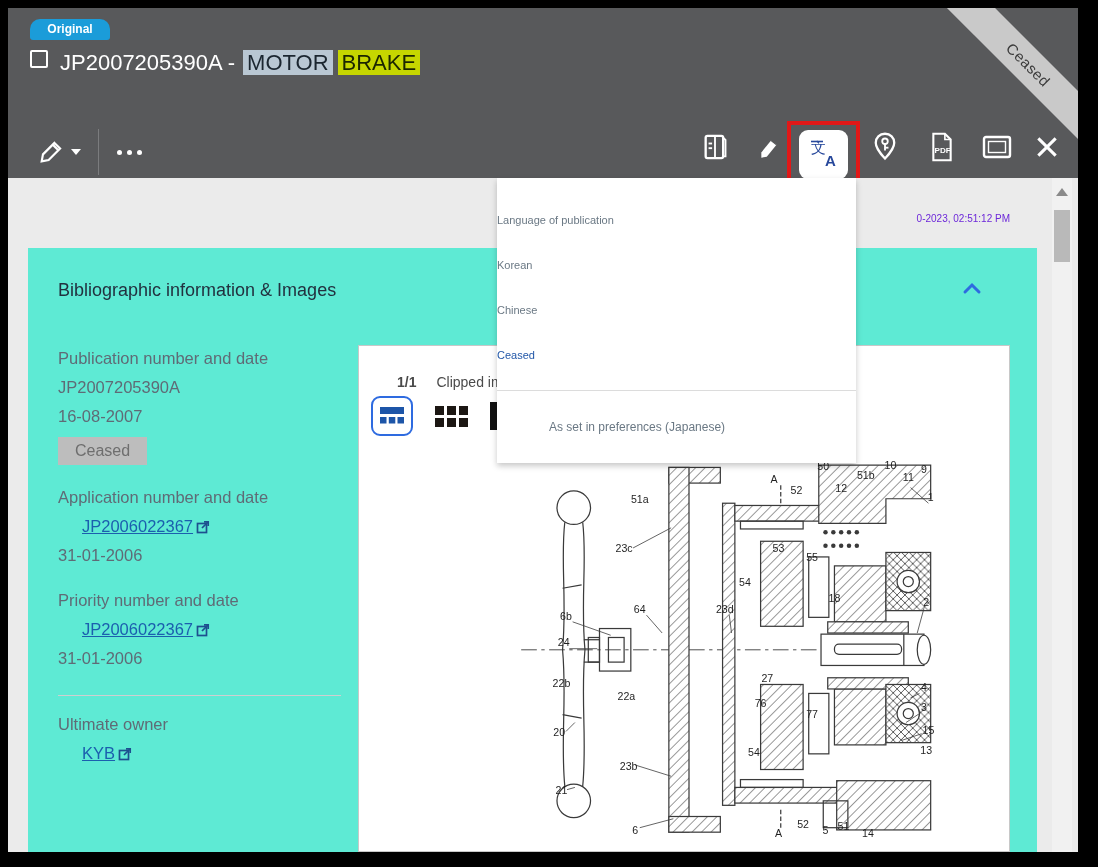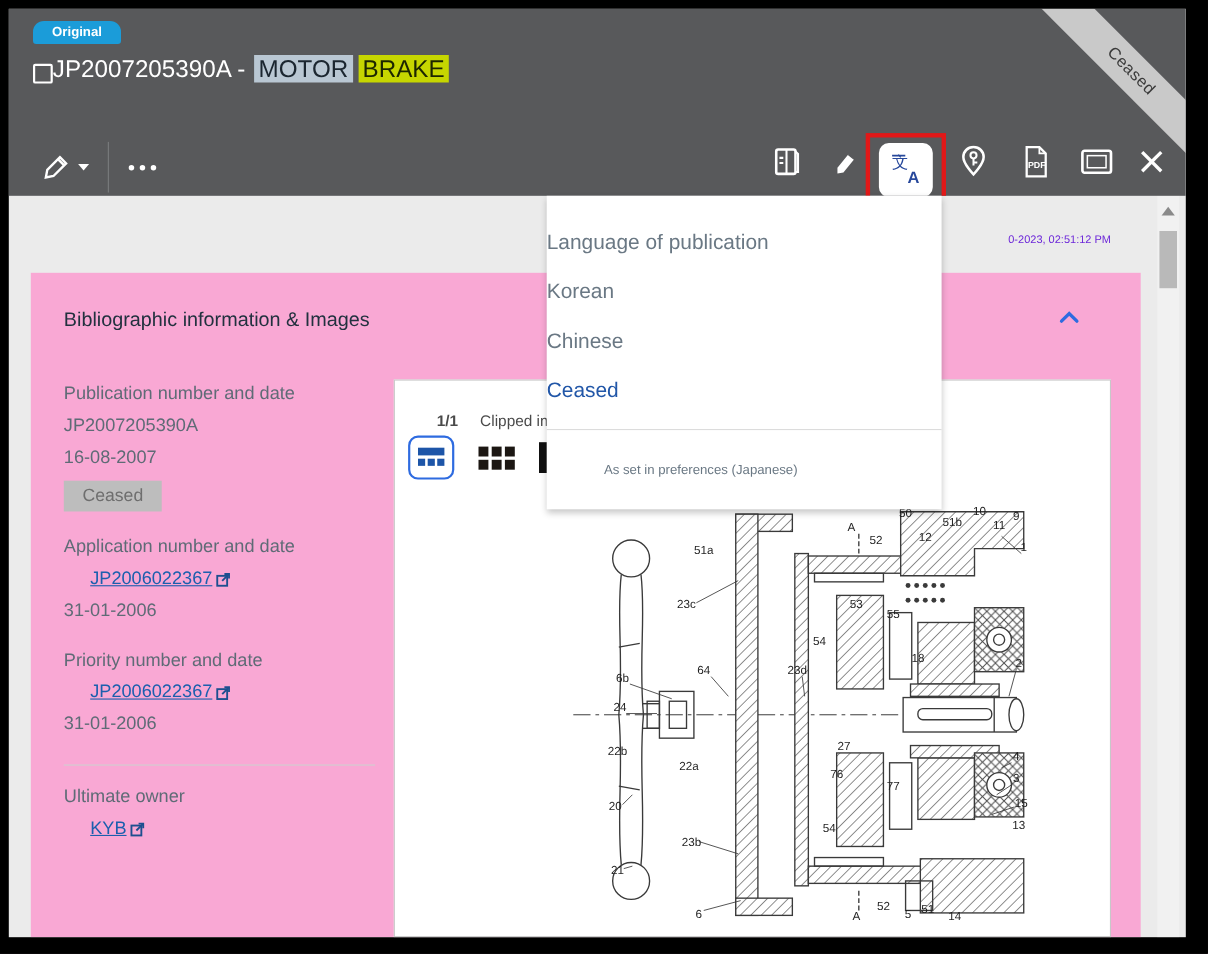--- a/index.html
+++ b/index.html
@@ -6,21 +6,21 @@
   *{box-sizing:border-box;}
   .frame{position:relative;width:1098px;height:867px;background:#000;overflow:hidden;
          font-family:"Liberation Sans",sans-serif;}
   .app{position:absolute;left:8px;top:8px;width:1070px;height:844px;background:#ebebeb;overflow:hidden;}
 
   
   .header{position:absolute;left:0;top:0;width:100%;height:170px;background:#58595b;overflow:hidden;z-index:10;}
   .orig-badge{position:absolute;left:22px;top:11px;min-width:80px;height:21px;line-height:21px;
               background:#1b9cd9;color:#fff;font-size:12px;font-weight:bold;text-align:center;
               border-radius:10px 10px 3px 3px;padding:0 4px;}
-  .title-row{position:absolute;left:22px;top:42px;display:flex;align-items:flex-end;}
+  .title-row{position:absolute;left:22px;top:42px;display:flex;align-items:flex-start;gap:12px;}
   .hd-checkbox{width:18px;height:18px;border:2px solid #fff;border-radius:2px;background:transparent;}
   .doc-title{color:#fff;font-size:22px;white-space:nowrap;}
   .hl-blue{background:#b9c7d3;color:#1b2630;padding:0 4px;margin-left:2px;margin-right:5px;}
   .hl-yellow{background:#c6d600;color:#1c2600;padding:0 4px;}
   .ribbon{position:absolute;top:40px;right:-70px;width:240px;height:34px;line-height:34px;
           background:#c9c9c9;color:#3a3a3a;font-size:15px;text-align:center;
           transform:rotate(45deg);letter-spacing:.5px;}
   
   .tb-left{position:absolute;left:30px;top:118px;height:52px;display:flex;align-items:center;}
   .tb-divider{width:1px;height:46px;background:#7b7c7e;margin:0 18px 0 16px;}
@@ -28,21 +28,21 @@
   .dots i{width:5px;height:5px;border-radius:50%;background:#fff;display:block;}
   .tb-right{position:absolute;right:0;top:112px;height:64px;}
   .tb-icon{position:absolute;top:10px;width:34px;height:34px;display:flex;align-items:center;justify-content:center;}
   .translate-red{position:absolute;left:779px;top:1px;width:73px;height:66px;border:4px solid #e11818;
                  display:flex;align-items:center;justify-content:center;background:transparent;}
   .translate-btn{width:49px;height:49px;background:#fff;border-radius:9px;display:flex;
                  align-items:center;justify-content:center;}
 
   
   .timestamp{position:absolute;right:68px;top:205px;font-size:10px;color:#6d28d9;z-index:4;}
-  .card{position:absolute;left:20px;top:240px;width:1009px;height:604px;background:#f9a8d4;z-index:5;}
+  .card{position:absolute;left:20px;top:240px;width:1009px;height:604px;background:#5eead4;z-index:5;}
   .section-title{position:absolute;left:30px;top:32px;font-size:18px;color:#22313f;}
   .collapse{position:absolute;right:55px;top:34px;width:20px;height:14px;}
   .fields{position:absolute;left:30px;top:96px;width:260px;font-size:16.5px;color:#5f6b76;line-height:29px;}
   .fld-label{color:#5f6b76;}
   .fld-gap{margin-top:16px;}
   .status-badge{display:inline-block;background:#bdbdbd;color:#6e6e6e;padding:0 17px;height:28px;
                 line-height:28px;font-size:16px;margin:6px 0 2px 0;}
   .linkrow{display:flex;align-items:center;gap:2px;}
   .plink{color:#1b5fae;text-decoration:underline;cursor:pointer;margin-left:24px;}
   .hr{border:none;border-top:1px solid #cfcfcf;margin:22px 0 14px 0;width:283px;}
@@ -56,21 +56,21 @@
           align-items:center;justify-content:center;}
   .vi-grid{display:grid;grid-template-columns:repeat(3,9px);grid-template-rows:repeat(2,9px);gap:3px;}
   .vi-grid i{background:#1c1713;display:block;}
   .vi-black{width:24px;height:28px;background:#111;}
   .patent{position:absolute;left:40px;top:108px;width:580px;height:386px;}
   .patent text{font-size:9.5px;fill:#1f1f1f;}
 
   
   .dropdown{position:absolute;left:489px;top:170px;width:359px;background:#fff;z-index:40;
             box-shadow:0 3px 6px rgba(0,0,0,.22);padding-top:20px;}
-  .dd-item{height:45px;line-height:45px;font-size:19px;color:#6a7884;cursor:pointer;}
+  .dd-item{height:45px;line-height:45px;font-size:11px;color:#6a7884;cursor:pointer;}
   .dd-item.active{color:#2257a8;}
   .dd-divider{border:none;border-top:1px solid #dcdcdc;margin:12px 0 0 0;}
   .dd-last{height:72px;line-height:72px;padding-left:52px;font-size:12px;color:#6a7884;cursor:pointer;}
 
   
   .sb-track{position:absolute;right:6px;top:170px;bottom:0;width:20px;background:#f1f1f1;z-index:8;}
   .sb-up{position:absolute;left:4px;top:10px;width:0;height:0;border-left:6px solid transparent;
          border-right:6px solid transparent;border-bottom:8px solid #8a8a8a;}
   .sb-thumb{position:absolute;left:2px;top:32px;width:16px;height:52px;background:#b9b9b9;}
 </style>

